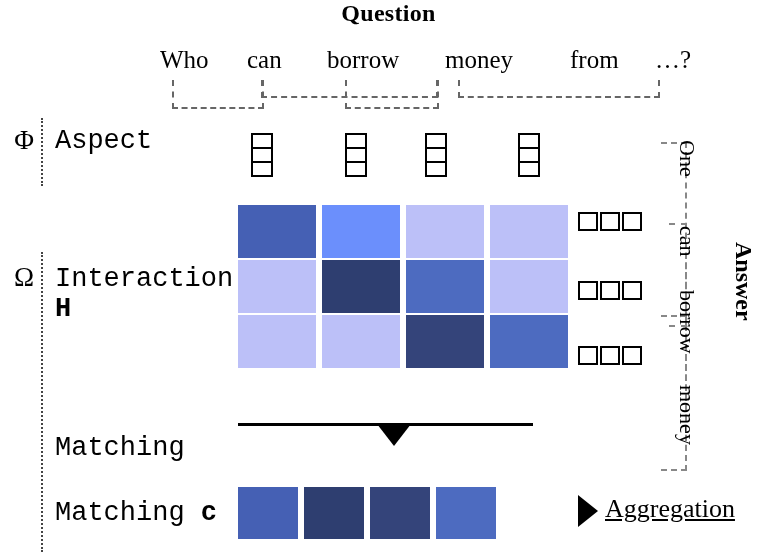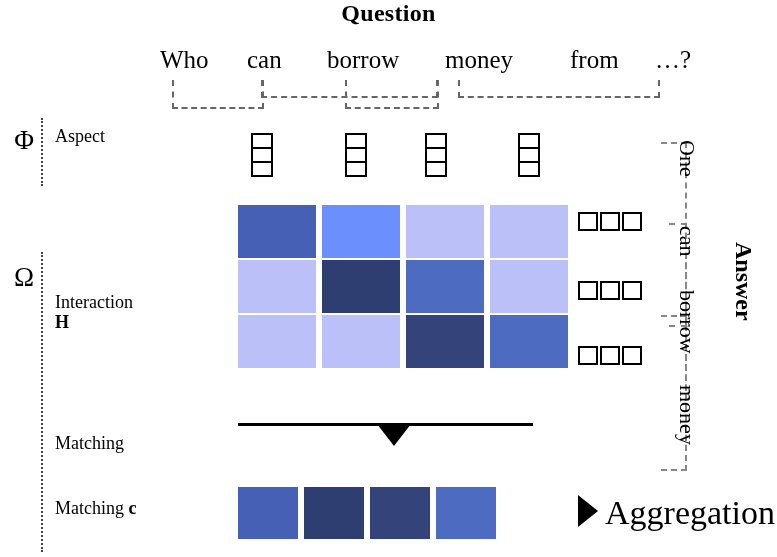--- a/index.html
+++ b/index.html
@@ -24,21 +24,21 @@
   .brk{border-style:dashed;border-color:#666;border-width:0;}
   .brk-u{ 
     border-left-width:2px;border-right-width:2px;border-bottom-width:2px;
   }
 
   
   .greek{font-size:27px;left:6px;width:36px;text-align:center;}
   .railline{
     left:41px;width:0;border-left:2px dotted #444;
   }
-  .rowlabel{font-size:18px;left:55px;line-height:1.12;}
+  .rowlabel{font-size:27px;left:55px;line-height:1.12;font-family:Liberation Mono, monospace;}
   .rowlabel b{font-weight:bold;}
 
   
   .stack{width:22px;}
   .stack .cell{
     height:16px;border:2px solid #000;margin-top:-2px;background:#fff;box-sizing:border-box;
   }
   .stack .cell:first-child{margin-top:0;}
 
   
@@ -83,21 +83,21 @@
   #coverage{left:238px;top:487px;}
   .cvcell{
     display:inline-block;width:60px;height:52px;margin-right:2px;vertical-align:top;
     box-sizing:border-box;
   }
   #agg-marker{
     left:578px;top:495px;width:0;height:0;
     border-top:16px solid transparent;border-bottom:16px solid transparent;
     border-left:20px solid #000;
   }
-  #agg-label{left:605px;top:494px;font-size:34px;white-space:nowrap;}
+  #agg-label{left:605px;top:494px;font-size:26px;white-space:nowrap;text-decoration:underline;}
 </style>
 </head>
 <body>
 
 <div class="abs" id="question-title">Question</div>
 
 <div class="abs qword" style="left:160px;width:90px;">Who</div>
 <div class="abs qword" style="left:247px;width:80px;">can</div>
 <div class="abs qword" style="left:327px;width:110px;">borrow</div>
 <div class="abs qword" style="left:445px;width:105px;">money</div>
@@ -132,21 +132,21 @@
   <div class="cell"></div>
 </div>
 <div class="abs stack" style="left:518px;top:133px;">
   <div class="cell"></div>
   <div class="cell"></div>
   <div class="cell"></div>
 </div>
 
 <div class="abs greek" style="top:262px;">Ω</div>
 <div class="abs railline" style="top:252px;height:300px;"></div>
-<div class="abs rowlabel" style="top:264px;margin-top:28px;">
+<div class="abs rowlabel" style="top:264px;">
   <div>Interaction</div>
   <div style="font-weight:bold;">H</div>
 </div>
 
 <div class="abs" id="matrix">
   <div class="mrow">
     <div class="mcell" style="background: rgb(69, 96, 180);"></div>
     <div class="mcell" style="background: rgb(107, 143, 252);"></div>
     <div class="mcell" style="background: rgb(188, 192, 248);"></div>
     <div class="mcell" style="background: rgb(188, 192, 248);"></div>

